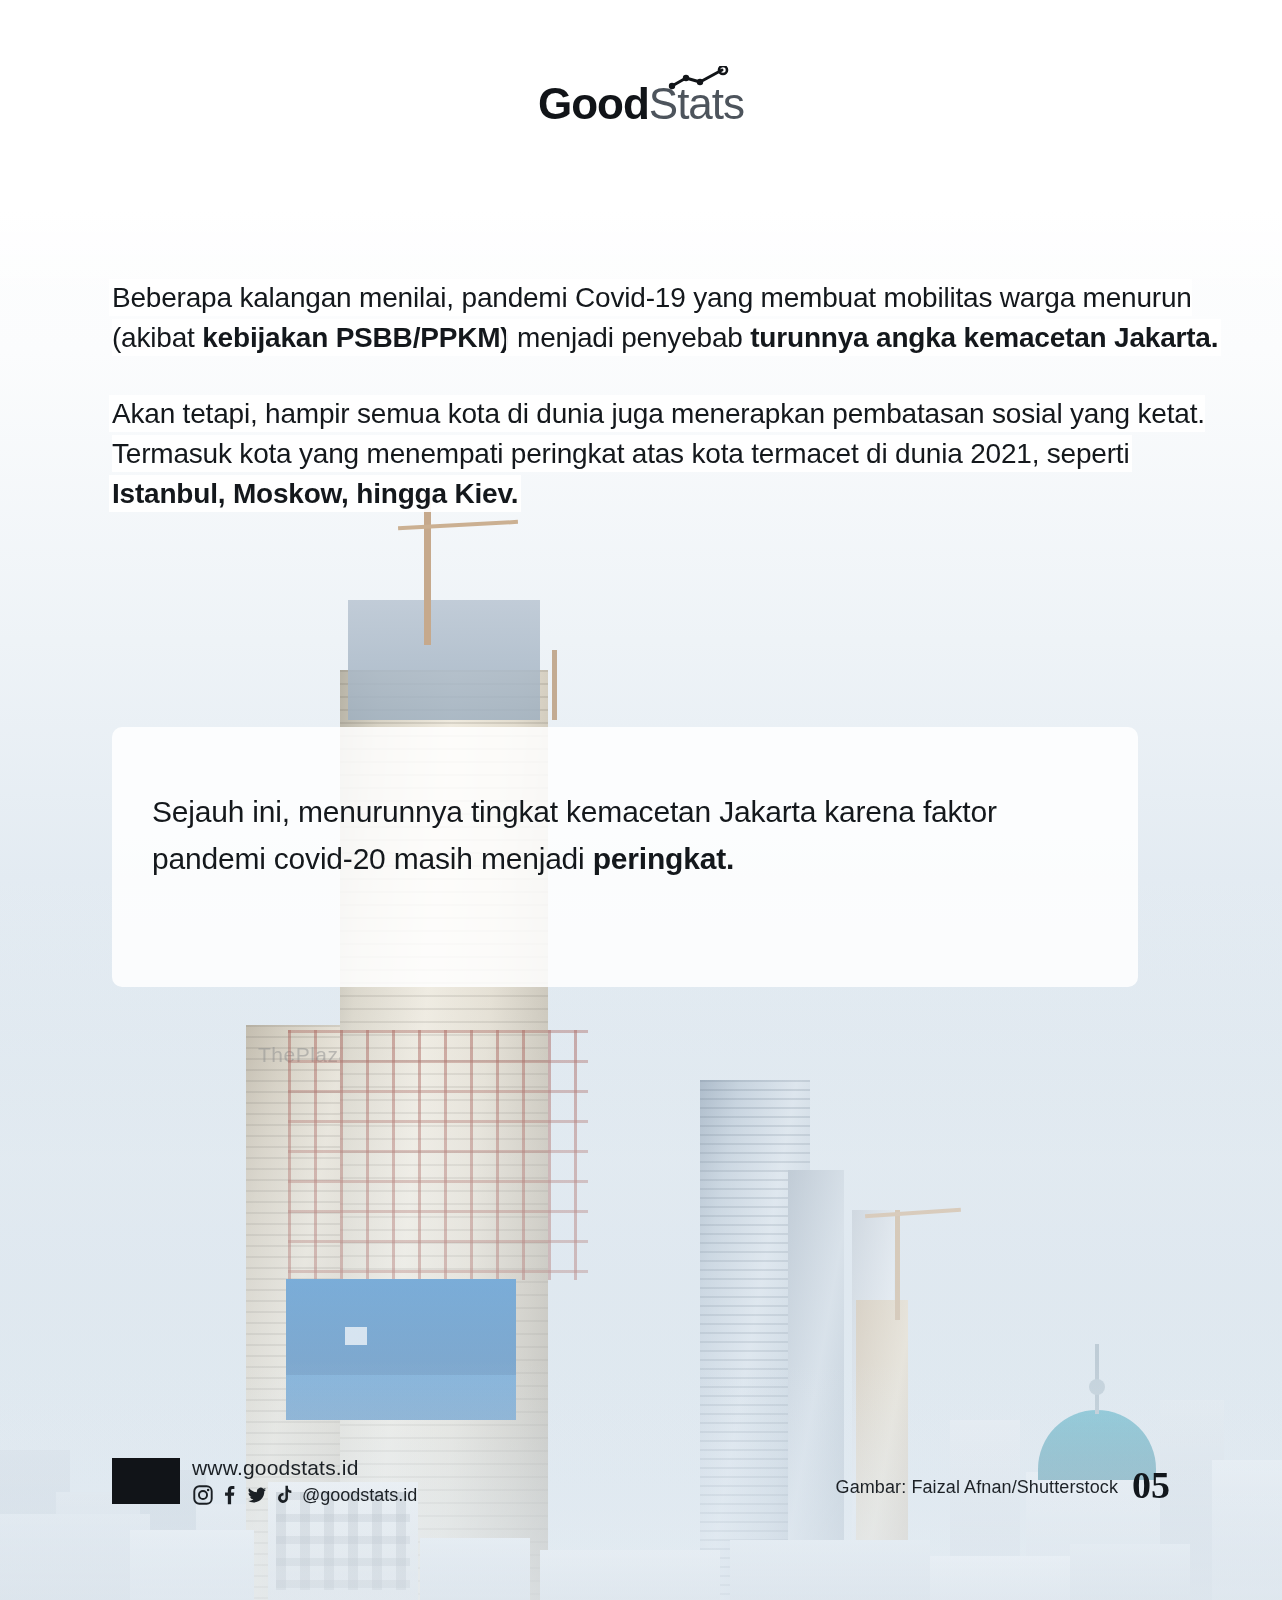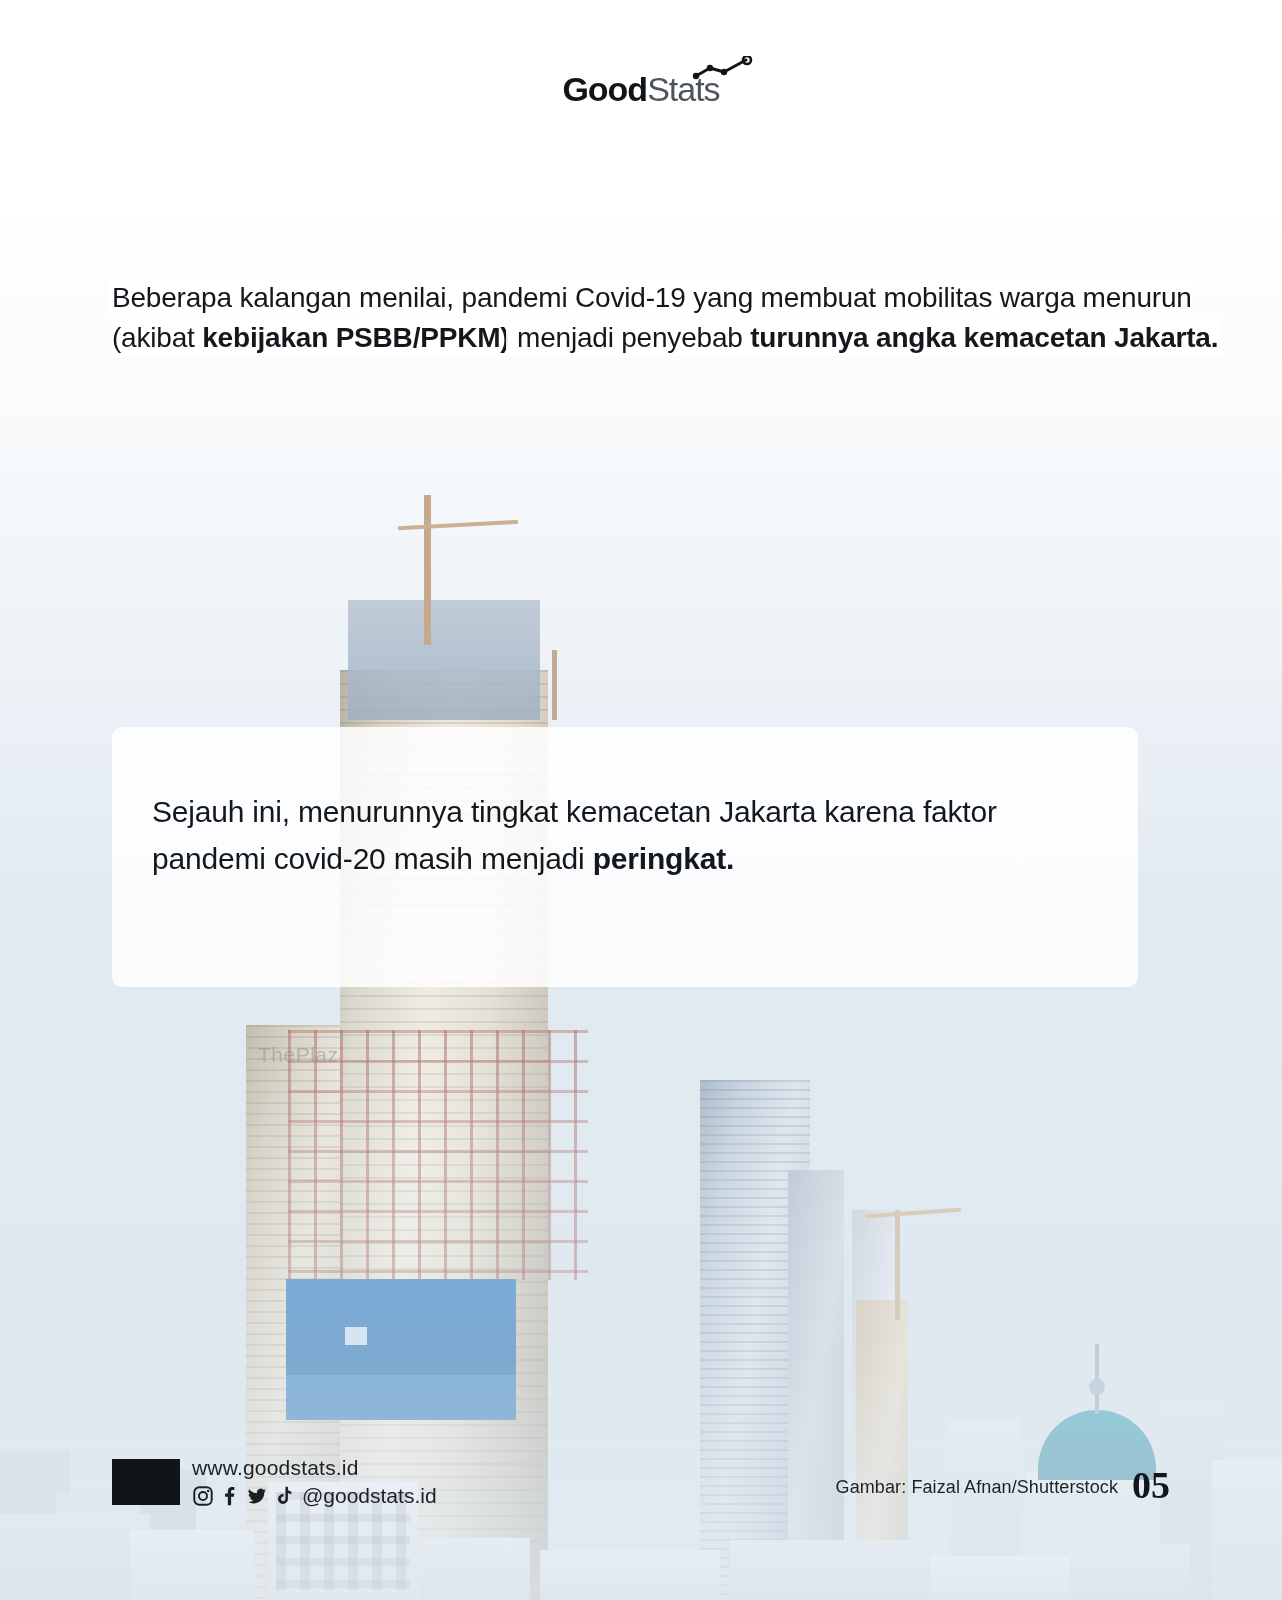--- a/index.html
+++ b/index.html
@@ -205,26 +205,27 @@
   .logo {
     position: absolute;
     top: 72px;
     left: 0; right: 0;
     display: flex;
     align-items: center;
     justify-content: center;
     z-index: 3;
   }
   .logo-text {
-    font-size: 34px;
+    font-size: 44px;
     font-weight: bold;
     color: #111418;
     letter-spacing: -1px;
     line-height: 1;
     position: relative;
+    margin-top: 10px;
   }
   .logo-text .light { font-weight: 400; color: #4d545c; }
   .logo-spark {
     position: absolute;
     top: -16px; left: 130px;
     width: 62px; height: 24px;
     z-index: 4;
   }
 
   
@@ -294,21 +295,21 @@
   }
   .site-url {
     font-size: 21px;
     color: #1b2025;
     letter-spacing: 0.2px;
   }
   .social-row {
     display: flex;
     align-items: center;
     gap: 5px;
-    font-size: 21px;
+    font-size: 18px;
     color: #1b2025;
   }
   .social-row svg { display:block; }
   .handle { margin-left: 2px; }
 
   .footer-right {
     position: absolute;
     right: 112px; top: 10px;
     display: flex;
     align-items: flex-end;
@@ -401,20 +402,23 @@
         <circle cx="18" cy="12" r="3.2" fill="#111418"></circle>
         <circle cx="32" cy="16" r="3.2" fill="#111418"></circle>
         <circle cx="55" cy="4" r="4" fill="none" stroke="#111418" stroke-width="2.6"></circle>
       </svg>
     </div>
   </div>
 
   <div class="para-block">
     <p class="para">
       <span class="hl">Beberapa kalangan menilai, pandemi Covid-19 yang membuat mobilitas warga menurun (akibat </span><b class="hl">kebijakan PSBB/PPKM)</b><span class="hl"> menjadi penyebab </span><b class="hl">turunnya angka kemacetan Jakarta.</b>
+    </p>
+    <p class="para">
+      <span class="hl">Akan tetapi, hampir semua kota di dunia juga menerapkan pembatasan sosial yang ketat. Termasuk kota yang menempati peringkat atas kota termacet di dunia 2021, seperti </span><b class="hl">Istanbul, Moskow, hingga Kiev.</b>
     </p>
   </div>
 
   <div class="callout">
     <p class="callout-text">
       <span>Sejauh ini, menurunnya tingkat kemacetan Jakarta karena faktor pandemi covid-20 masih menjadi </span><b>peringkat.</b>
     </p>
   </div>
 
   <div class="footer">

